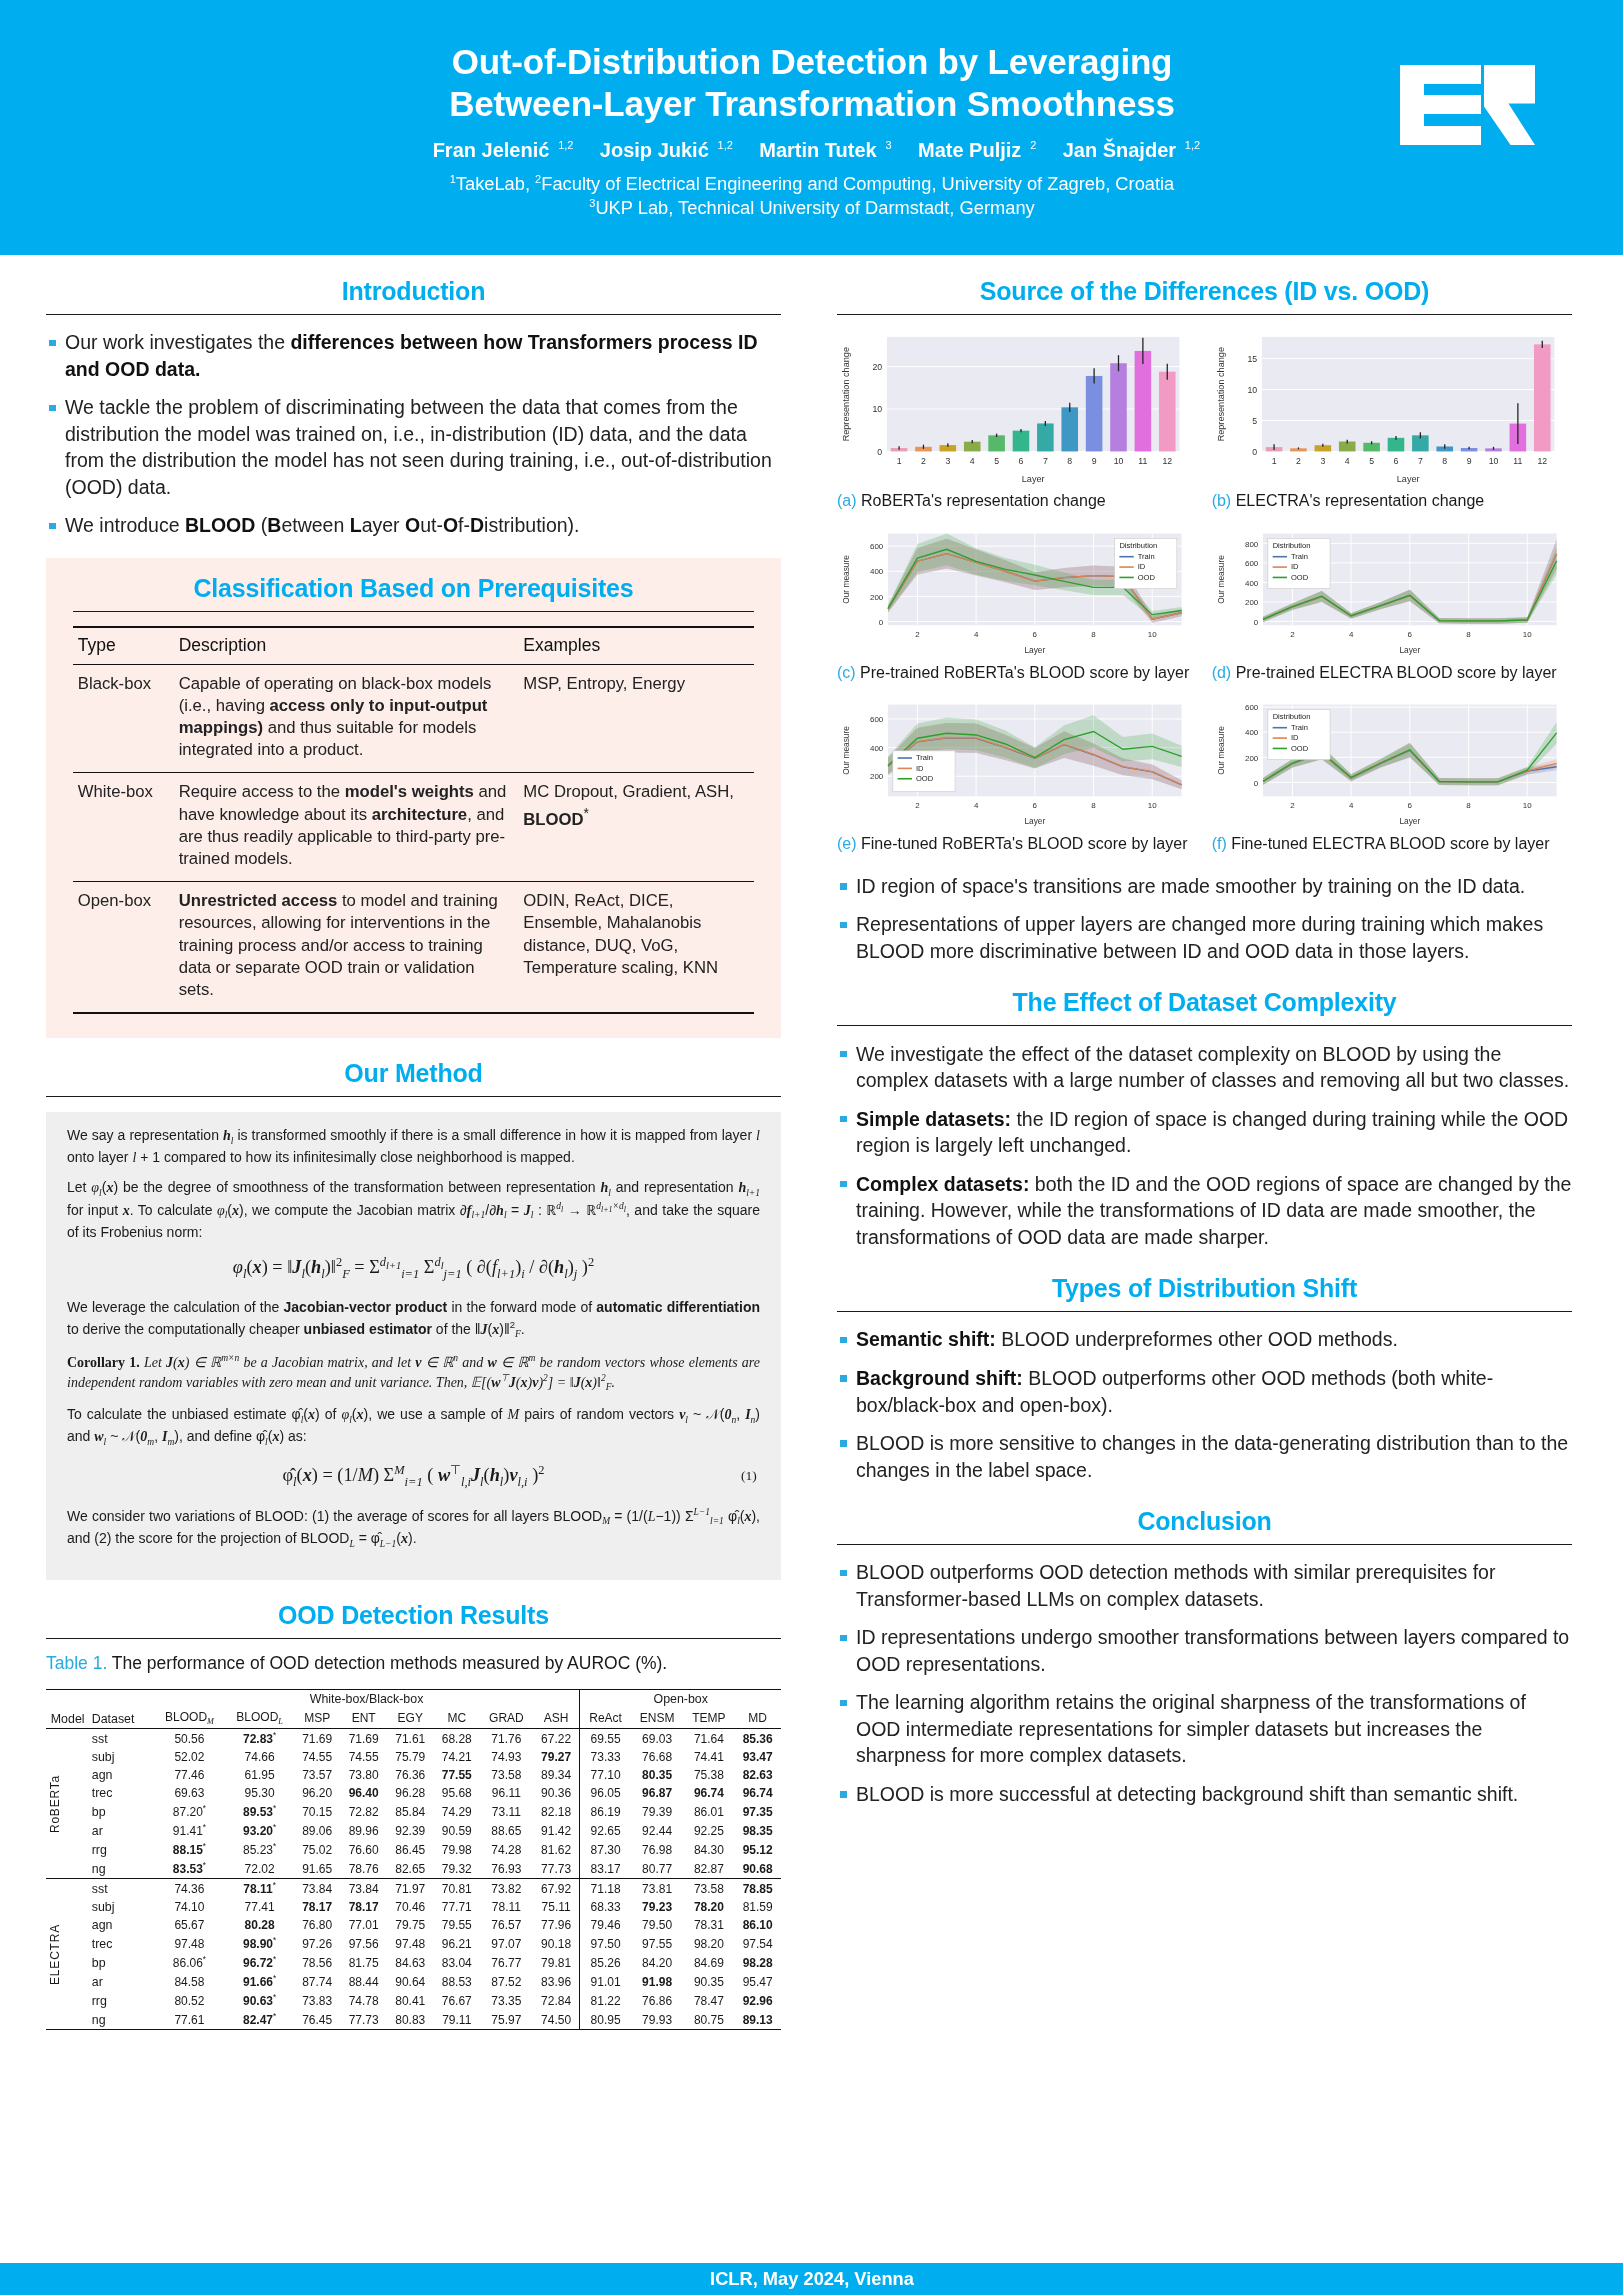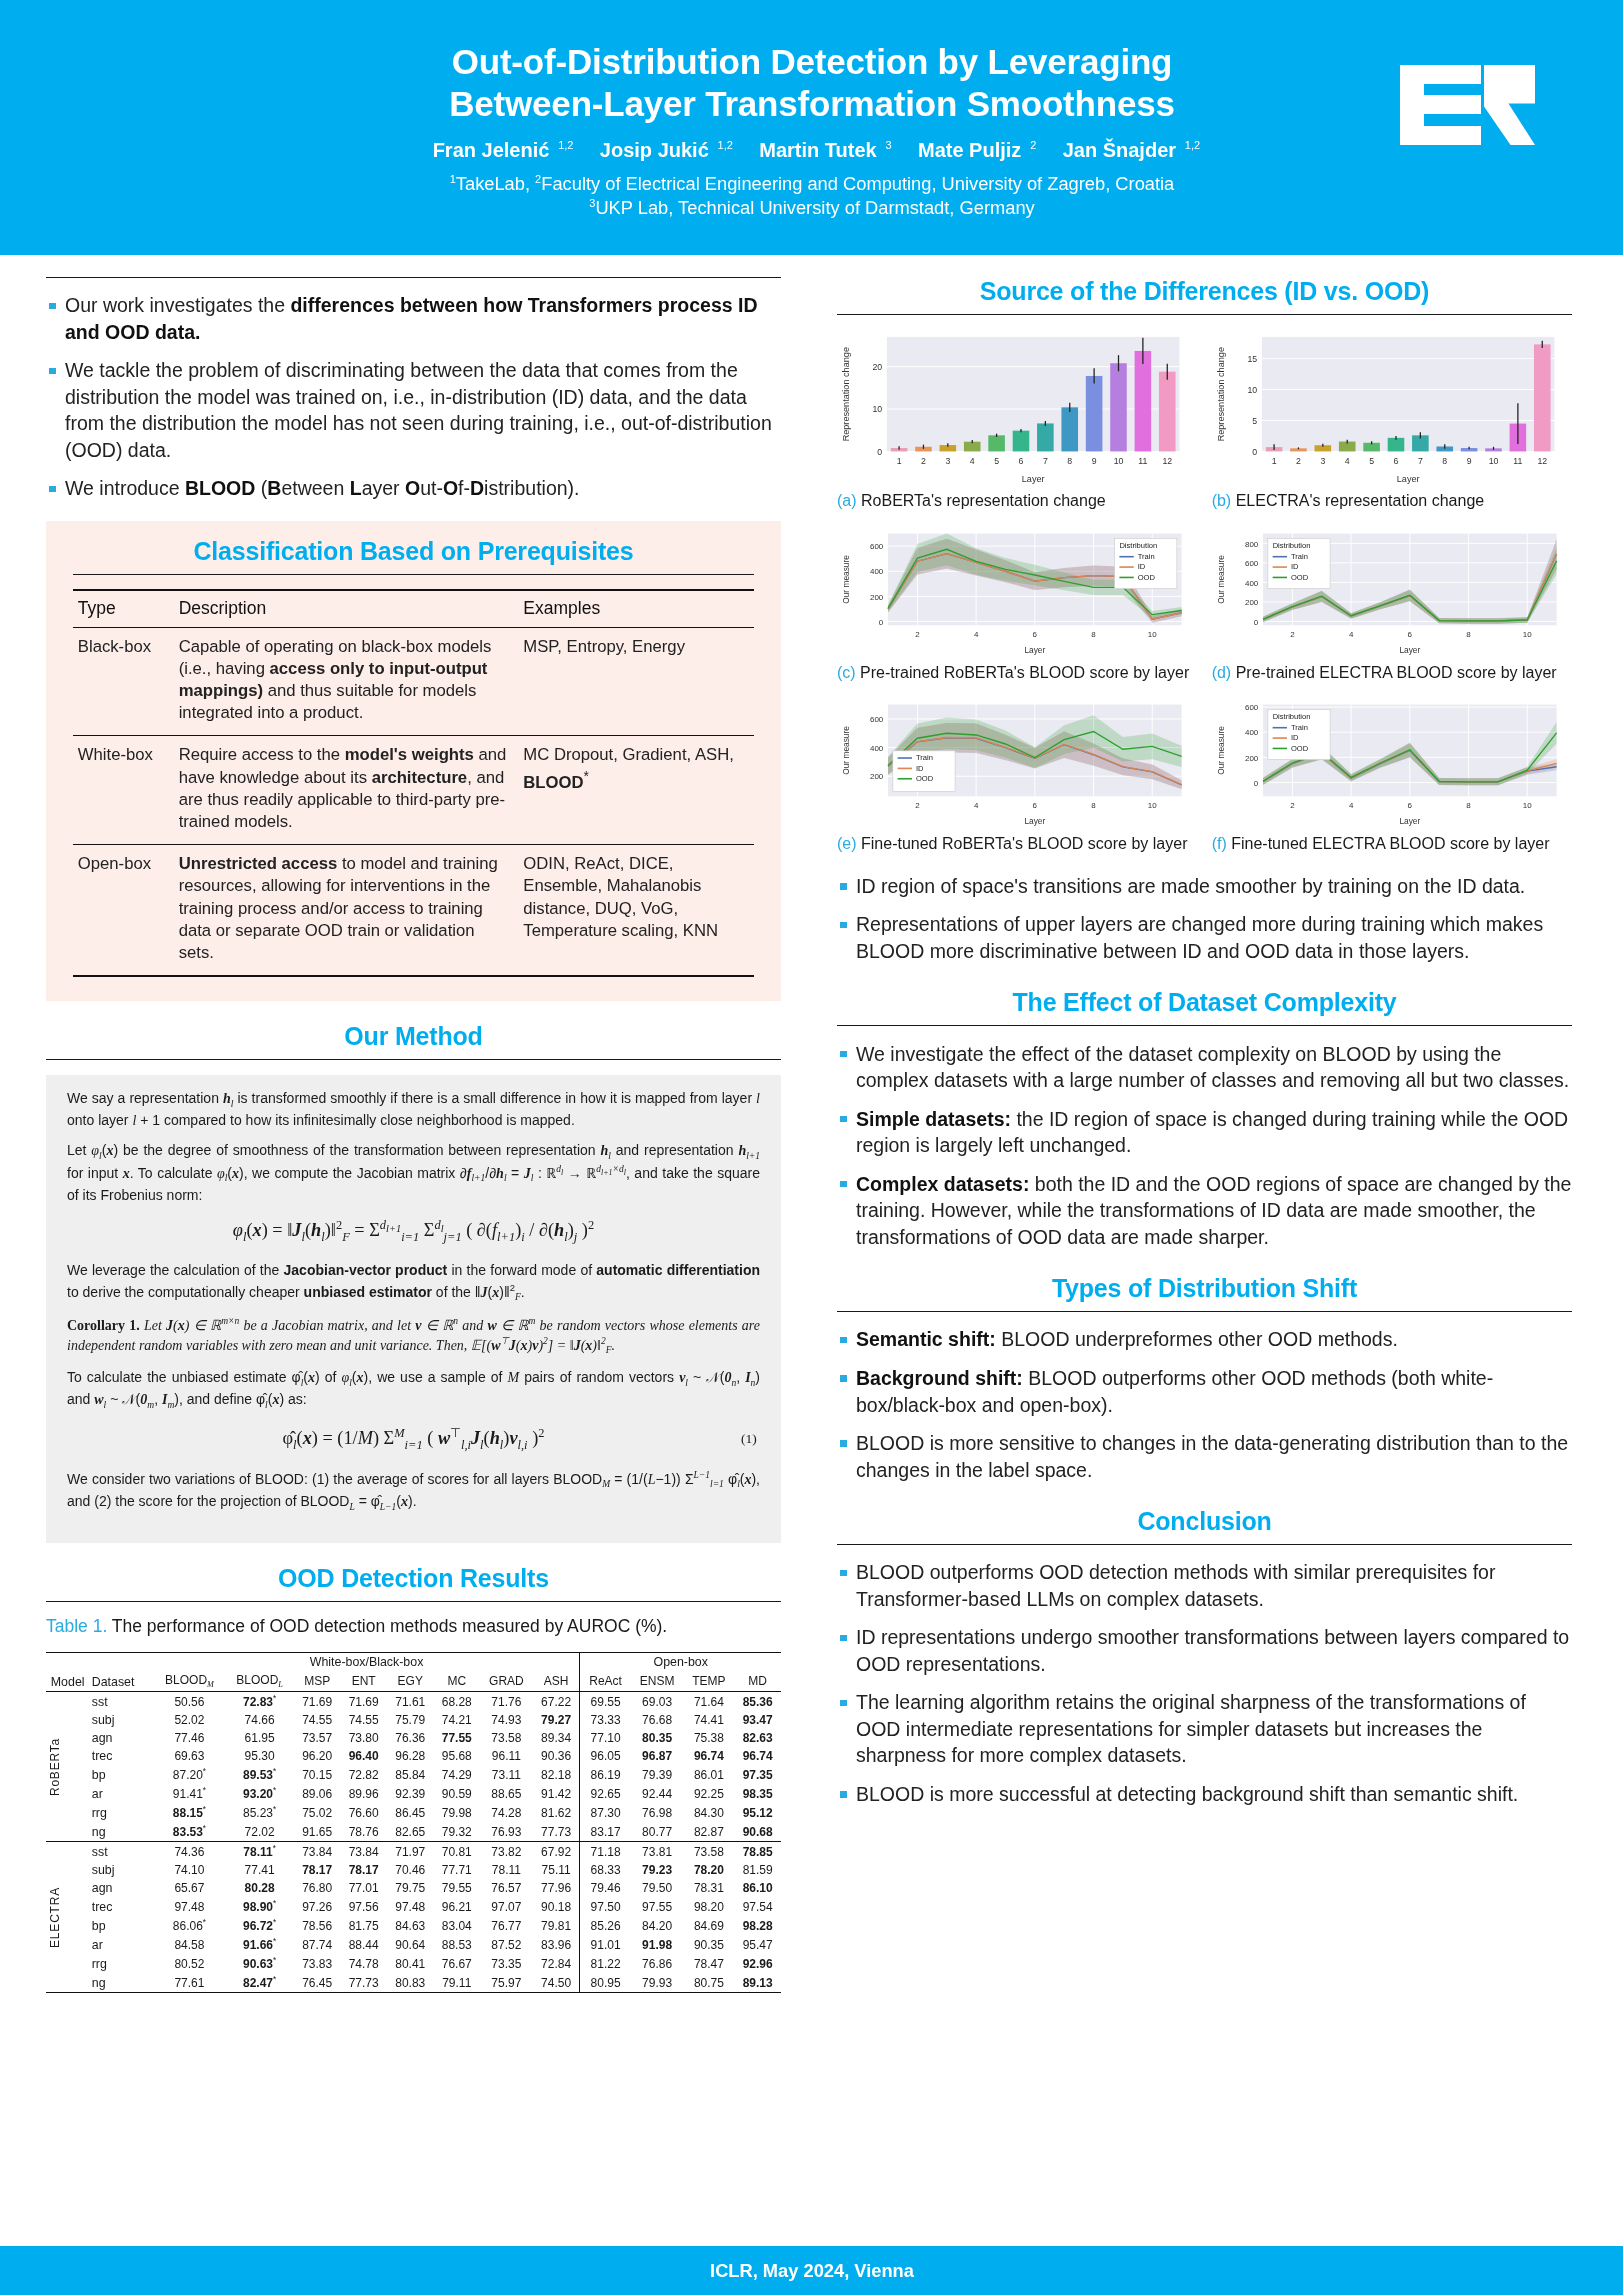--- a/index.html
+++ b/index.html
@@ -164,21 +164,21 @@
 
   
   .figgrid { display: grid; grid-template-columns: 1fr 1fr; column-gap: 14.3px; row-gap: 1.6px; }
   .figcap { font-size: 16px; line-height: 1.25; font-weight: 300; margin: 3.2px 0 14.3px 0; }
   .figcap .tag { color: #29abe2; }
   svg { display:block; }
 
   
   .footer {
     position: absolute; bottom: 0; left: 0;
-    width: 1624px; height: 49px;
+    width: 1624px; height: 32px;
     background: #00AEEF;
     color: #fff;
     display: flex; align-items: center; justify-content: center;
     font-size: 18.3px; font-weight: 700;
   }
 </style>
 </head>
 <body>
 
 <div class="header">
@@ -204,20 +204,21 @@
       <div class="fer-f3"></div>
       <div class="fer-r"></div>
   </div>
 </div>
 
 <div class="content">
 
   <div class="col">
 
     <div>
+      <div class="sec-title">Introduction</div>
       <div class="rule"></div>
       <ul class="bullets">
         <li>Our work investigates the <b>differences between how Transformers process ID and OOD data.</b></li>
         <li><span>We tackle the problem of discriminating between the data that comes from the distribution the model was trained on, i.e., in-distribution (ID) data, and the data from the distribution the model has not seen during training, i.e., out-of-distribution (OOD) data.</span></li>
         <li>We introduce <b>BLOOD</b> (<b>B</b>etween <b>L</b>ayer <b>O</b>ut-<b>O</b>f-<b>D</b>istribution).</li>
       </ul>
     </div>
 
     <div class="panel-pink">
       <div class="sec-title">Classification Based on Prerequisites</div>

